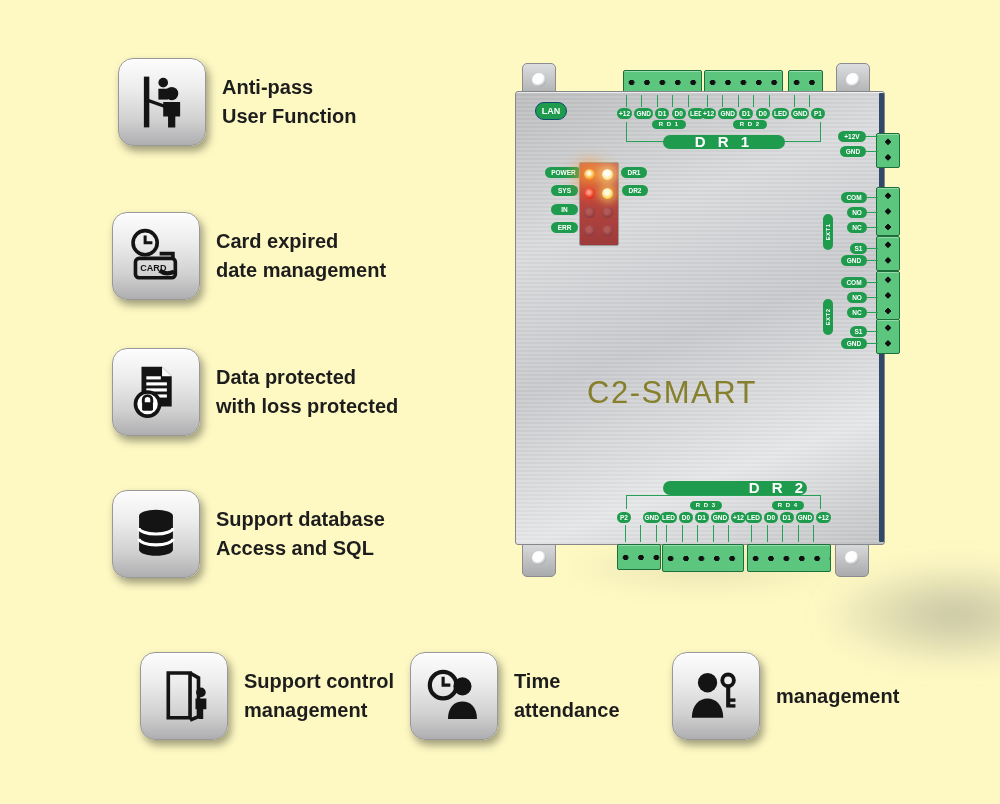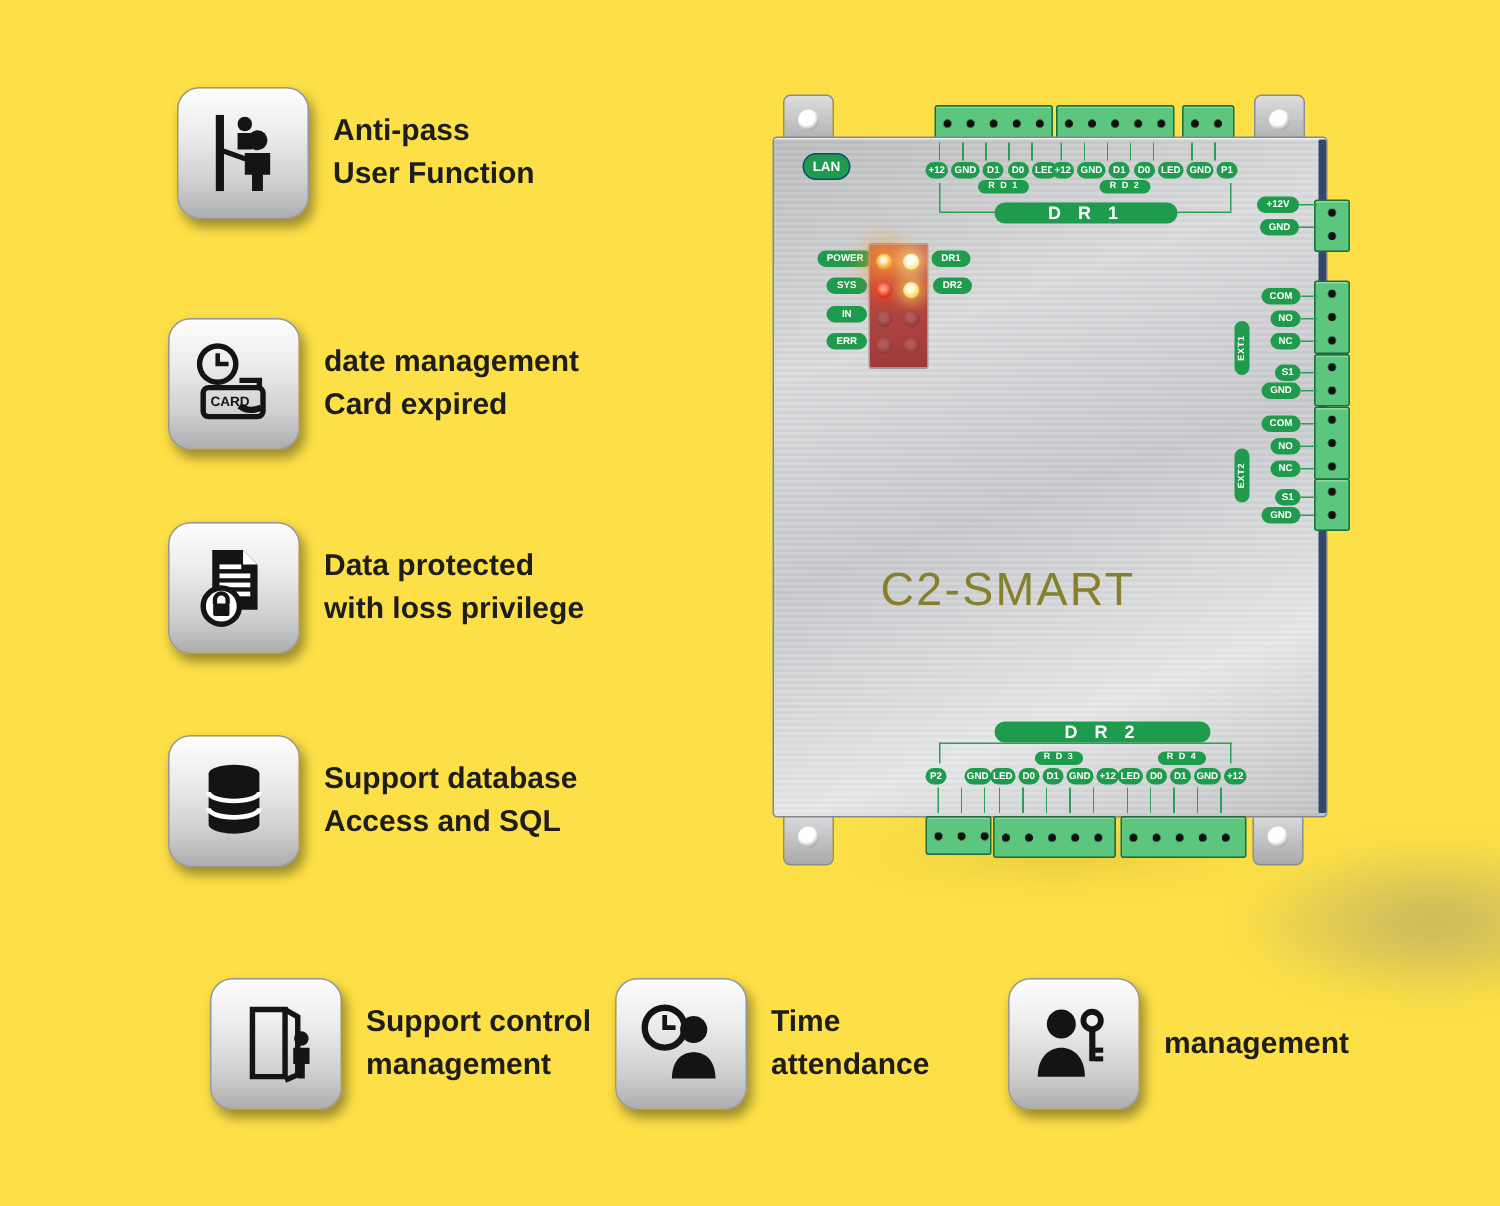--- a/index.html
+++ b/index.html
@@ -1,16 +1,16 @@
 <!DOCTYPE html>
 <html><head>
 <meta charset="utf-8">
 <style>
   html,body{margin:0;padding:0;}
-  .canvas{position:relative;width:1000px;height:804px;background:#fde047;overflow:hidden;
+  .canvas{position:relative;width:1000px;height:804px;background:#fef9c3;overflow:hidden;
           font-family:"Liberation Sans","DejaVu Sans",sans-serif;}
 
   
   .feat{position:absolute;display:flex;align-items:center;gap:16px;}
   .tile{width:86px;height:86px;border-radius:15px;flex:0 0 86px;
         background:linear-gradient(180deg,#fdfdfd 0%,#ececec 35%,#d0d0d1 72%,#aeaeb0 100%);
         border:1px solid #98989a;
         box-shadow:3px 5px 8px rgba(0,0,0,.38), inset 0 1px 0 #ffffff;
         display:flex;align-items:center;justify-content:center;}
   .tile svg{width:58px;height:58px;}
@@ -35,21 +35,21 @@
   .tb.h{background-image:radial-gradient(circle 4.6px at 7.6px 52%, #101010 55%, #5cc57e 62%);
         background-size:15.4px 100%;background-repeat:repeat-x;}
   .tb.v{background-image:radial-gradient(circle 4.6px at 50% 7.8px, #101010 55%, #5cc57e 62%);
         background-size:100% 15.6px;background-repeat:repeat-y;}
 
   
   .pill{background:#1f9b4d;color:#fff;border-radius:7px;font-weight:bold;
         font-size:6.5px;line-height:11px;text-align:center;display:block;}
   .abs{position:absolute;}
   .pill.lan{font-size:9px;line-height:16px;border-radius:9px;border:1px solid #0c4a6e;}
-  .pill.big{font-size:12px;line-height:14px;letter-spacing:4px;border-radius:8px;}
+  .pill.big{font-size:15px;line-height:14px;letter-spacing:4px;border-radius:8px;}
   .pill.mid{font-size:6px;line-height:9px;letter-spacing:1px;border-radius:5px;}
   .pill.vert{transform:rotate(-90deg);transform-origin:center;font-size:6px;line-height:10px;letter-spacing:0.5px;border-radius:5px;}
   .pinrow{position:absolute;display:flex;justify-content:space-between;}
   .pinrow .pill{padding:0 2px;min-width:10px;}
   .gline{position:absolute;background:#27a156;}
   .ticksx{position:absolute;background:repeating-linear-gradient(90deg,#27a156 0 1px,transparent 1px 15.4px);}
   .ticksy{position:absolute;background:repeating-linear-gradient(90deg,#27a156 0 1px,transparent 1px 15.6px);}
 
   
   .ledwin{position:absolute;left:74px;top:107px;width:38px;height:82px;border:1px solid #9b9b9b;
@@ -100,42 +100,42 @@
       <svg viewBox="0 0 48 48">
         <circle cx="15" cy="13" r="10" fill="none" stroke="#141414" stroke-width="3"></circle>
         <path d="M15 7v6h6" fill="none" stroke="#141414" stroke-width="2.5"></path>
         <path d="M27 22h11v5" fill="none" stroke="#141414" stroke-width="3"></path>
         <rect x="7" y="26" width="33" height="16" rx="3" fill="none" stroke="#141414" stroke-width="3"></rect>
         <text x="11" y="36" font-size="7.5" font-weight="bold" fill="#141414">CARD</text>
         <path d="M27 36q5 4 12 1" fill="none" stroke="#141414" stroke-width="3.5"></path>
       </svg>
     </div>
     <div class="flabel">
+      <div>Card expired</div>
       <div>date management</div>
-      <div>Card expired</div>
     </div>
   </div>
 
   <div class="feat" style="left:112px;top:348px;">
     <div class="tile">
       <svg viewBox="0 0 48 48">
         <path d="M12 3h17l8 8v25H12z" fill="#141414"></path>
         <path d="M29 3l8 8h-8z" fill="#fefefe"></path>
         <rect x="16" y="11" width="12" height="2.6" fill="#fff"></rect>
         <rect x="16" y="16" width="17" height="2.6" fill="#fff"></rect>
         <rect x="16" y="21" width="17" height="2.6" fill="#fff"></rect>
         <rect x="16" y="26" width="17" height="2.6" fill="#fff"></rect>
         <circle cx="17" cy="34" r="10" fill="#fff" stroke="#141414" stroke-width="3"></circle>
         <path d="M13.5 33v-2.5a3.5 3.5 0 0 1 7 0V33" fill="none" stroke="#141414" stroke-width="2.4"></path>
         <rect x="12.5" y="32.5" width="9" height="7" rx="1.2" fill="#141414"></rect>
       </svg>
     </div>
     <div class="flabel">
       <div>Data protected</div>
-      <div>with loss privilege</div>
+      <div>with loss protected</div>
     </div>
   </div>
 
   <div class="feat" style="left:112px;top:490px;">
     <div class="tile">
       <svg viewBox="0 0 48 48">
         <ellipse cx="24" cy="9" rx="14" ry="5" fill="#141414"></ellipse>
         <path d="M10 9v28c0 2.8 6.3 5 14 5s14-2.2 14-5V9" fill="#141414"></path>
         <path d="M10 19c0 2.8 6.3 5 14 5s14-2.2 14-5" fill="none" stroke="#fff" stroke-width="2.6"></path>
         <path d="M10 28c0 2.8 6.3 5 14 5s14-2.2 14-5" fill="none" stroke="#fff" stroke-width="2.6"></path>
@@ -295,21 +295,21 @@
     <span class="pill abs" style="left:342px;top:237px;width:20px;">NO</span>
     <span class="pill abs" style="left:342px;top:252px;width:20px;">NC</span>
     <span class="pill abs" style="left:345px;top:271px;width:17px;">S1</span>
     <span class="pill abs" style="left:336px;top:283px;width:26px;">GND</span>
     <div class="gline" style="left:362px;top:227px;width:11px;height:1px;"></div>
     <div class="gline" style="left:362px;top:242px;width:11px;height:1px;"></div>
     <div class="gline" style="left:362px;top:257px;width:11px;height:1px;"></div>
     <div class="gline" style="left:362px;top:276px;width:11px;height:1px;"></div>
     <div class="gline" style="left:362px;top:288px;width:11px;height:1px;"></div>
 
-    <span class="pill big abs" style="left:158px;top:426px;width:144px;">D R 2</span>
+    <span class="pill big abs" style="left:158px;top:426px;width:144px;text-align:right;">D R 2</span>
     <div class="gline" style="left:121px;top:440px;width:195px;height:1px;"></div>
     <div class="gline" style="left:121px;top:440px;width:1px;height:14px;"></div>
     <div class="gline" style="left:315px;top:440px;width:1px;height:14px;"></div>
 
     <span class="pill mid abs" style="left:185px;top:446px;width:32px;">R D 3</span>
     <span class="pill mid abs" style="left:267px;top:446px;width:32px;">R D 4</span>
 
     <div class="pinrow" style="left:112px;top:457px;width:44px;">
       <span class="pill">P2</span>
       <span class="pill">GND</span>

